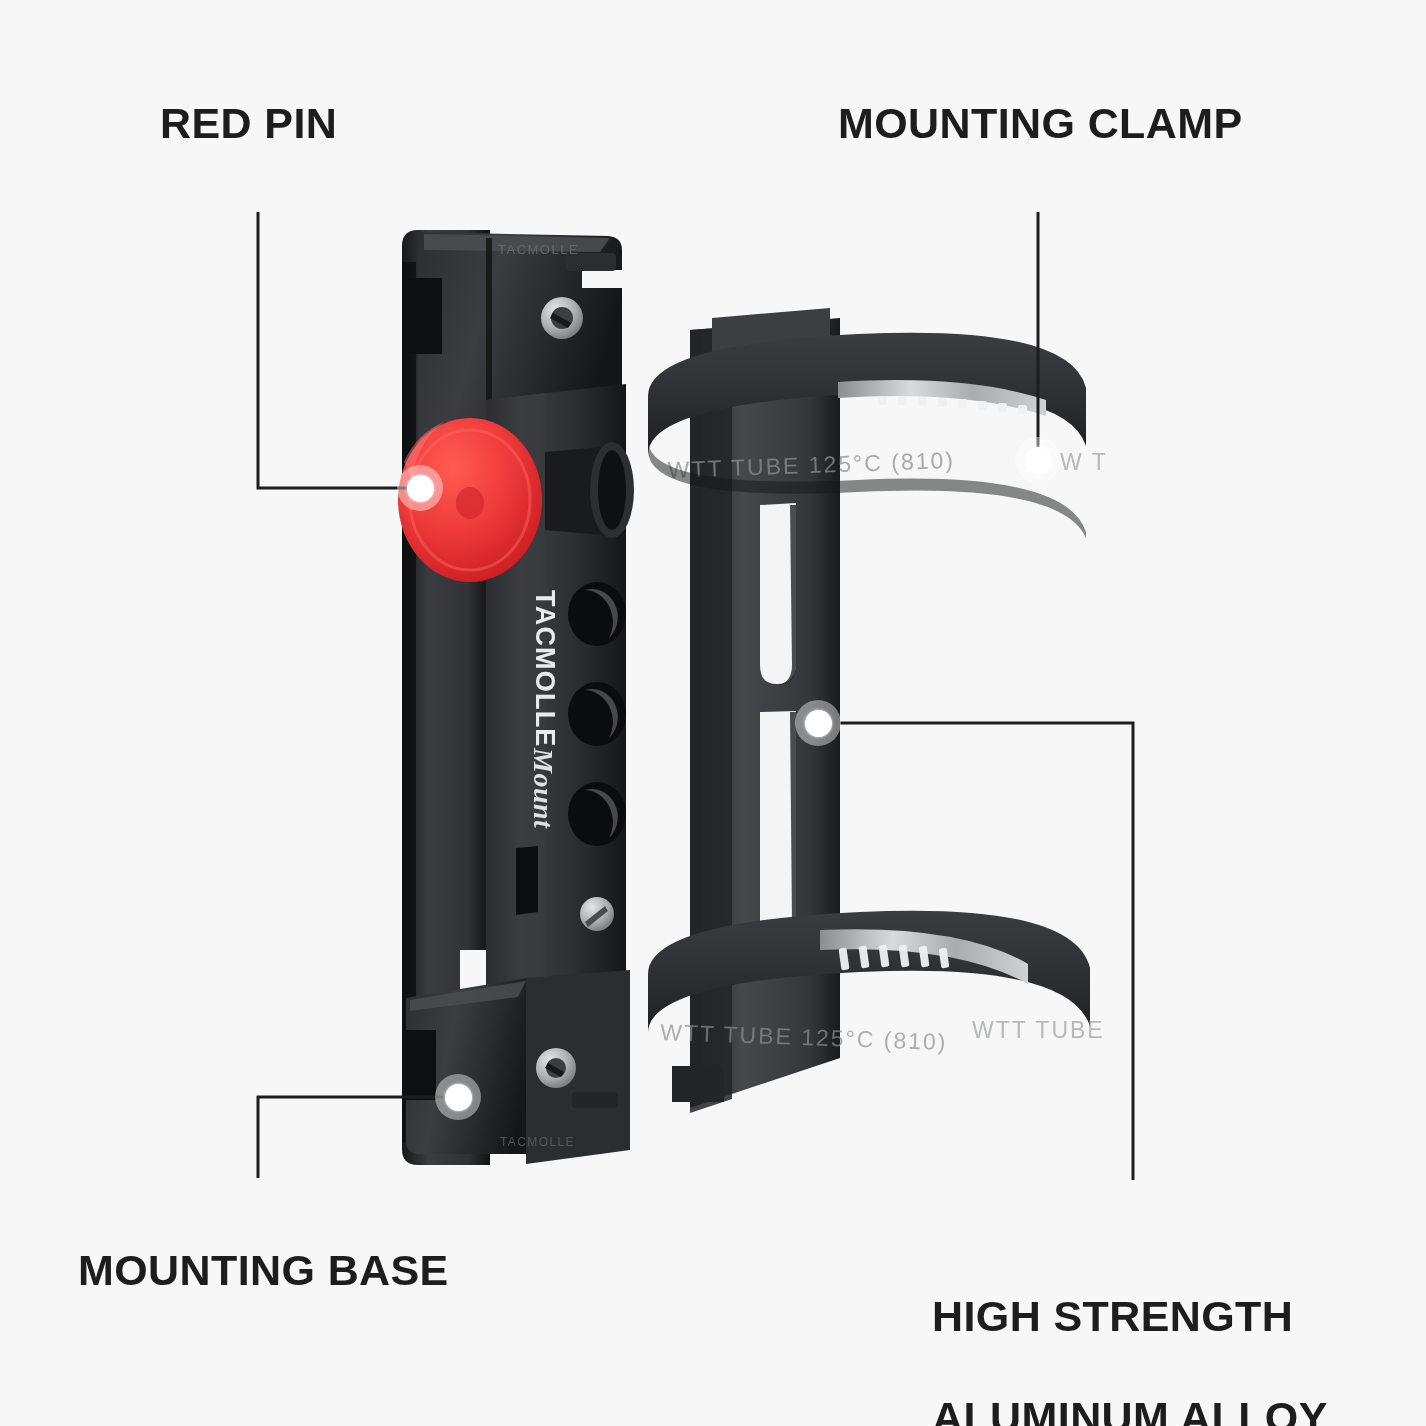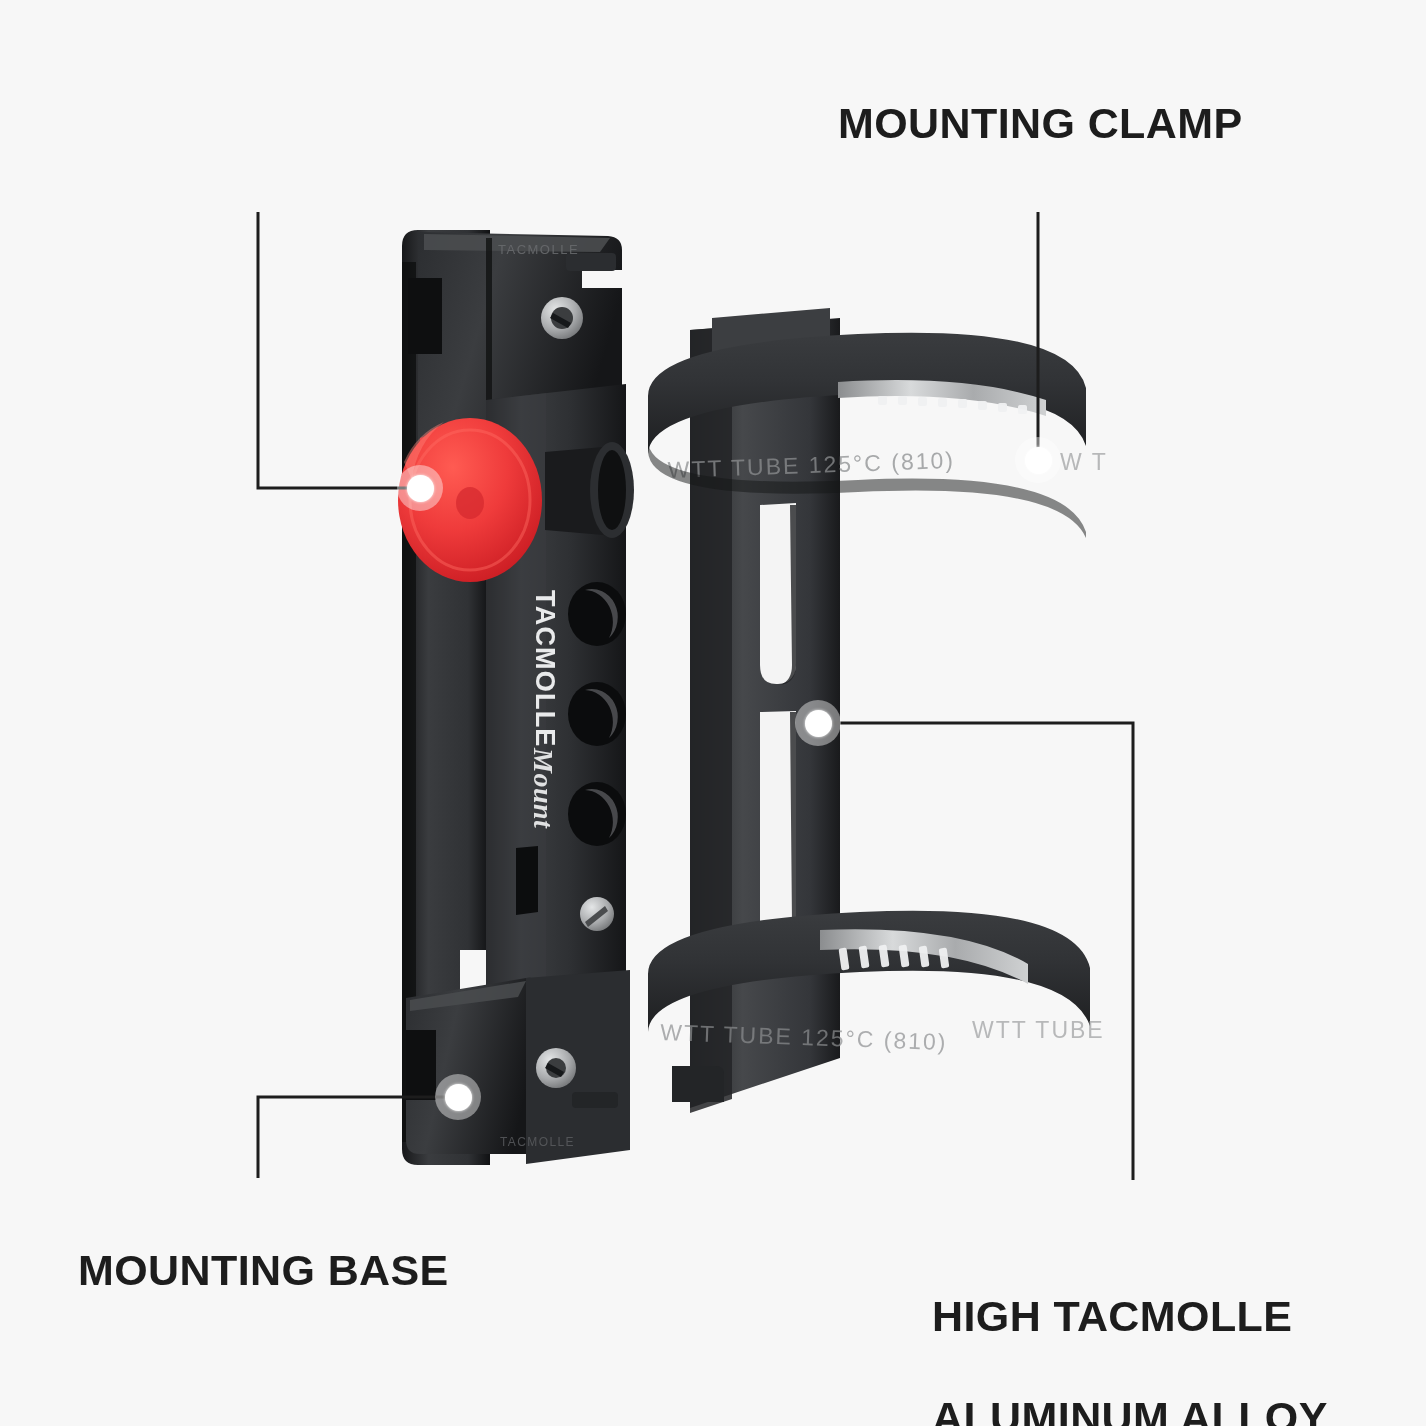--- a/index.html
+++ b/index.html
@@ -245,23 +245,24 @@
     <polyline points="455,1097 258,1097 258,1178" fill="none" stroke="#1d1d1d" stroke-width="3"></polyline>
 
     <polyline points="820,723 1133,723 1133,1180" fill="none" stroke="#1d1d1d" stroke-width="3"></polyline>
   </svg>
 
   <div class="marker" id="marker-red-pin"></div>
   <div class="marker" id="marker-mounting-clamp"></div>
   <div class="marker" id="marker-aluminum"></div>
   <div class="marker" id="marker-mounting-base"></div>
 
+  <div class="callout-label" id="label-red-pin">RED PIN</div>
 
   <div class="callout-label" id="label-mounting-clamp">MOUNTING CLAMP</div>
 
   <div class="callout-label" id="label-mounting-base">MOUNTING BASE</div>
 
   <div class="callout-label" id="label-aluminum">
-    <div>HIGH TACMOLLE</div>
+    <div>HIGH STRENGTH</div>
     <div>ALUMINUM ALLOY</div>
   </div>
 
 </div>
 
 </body></html>

